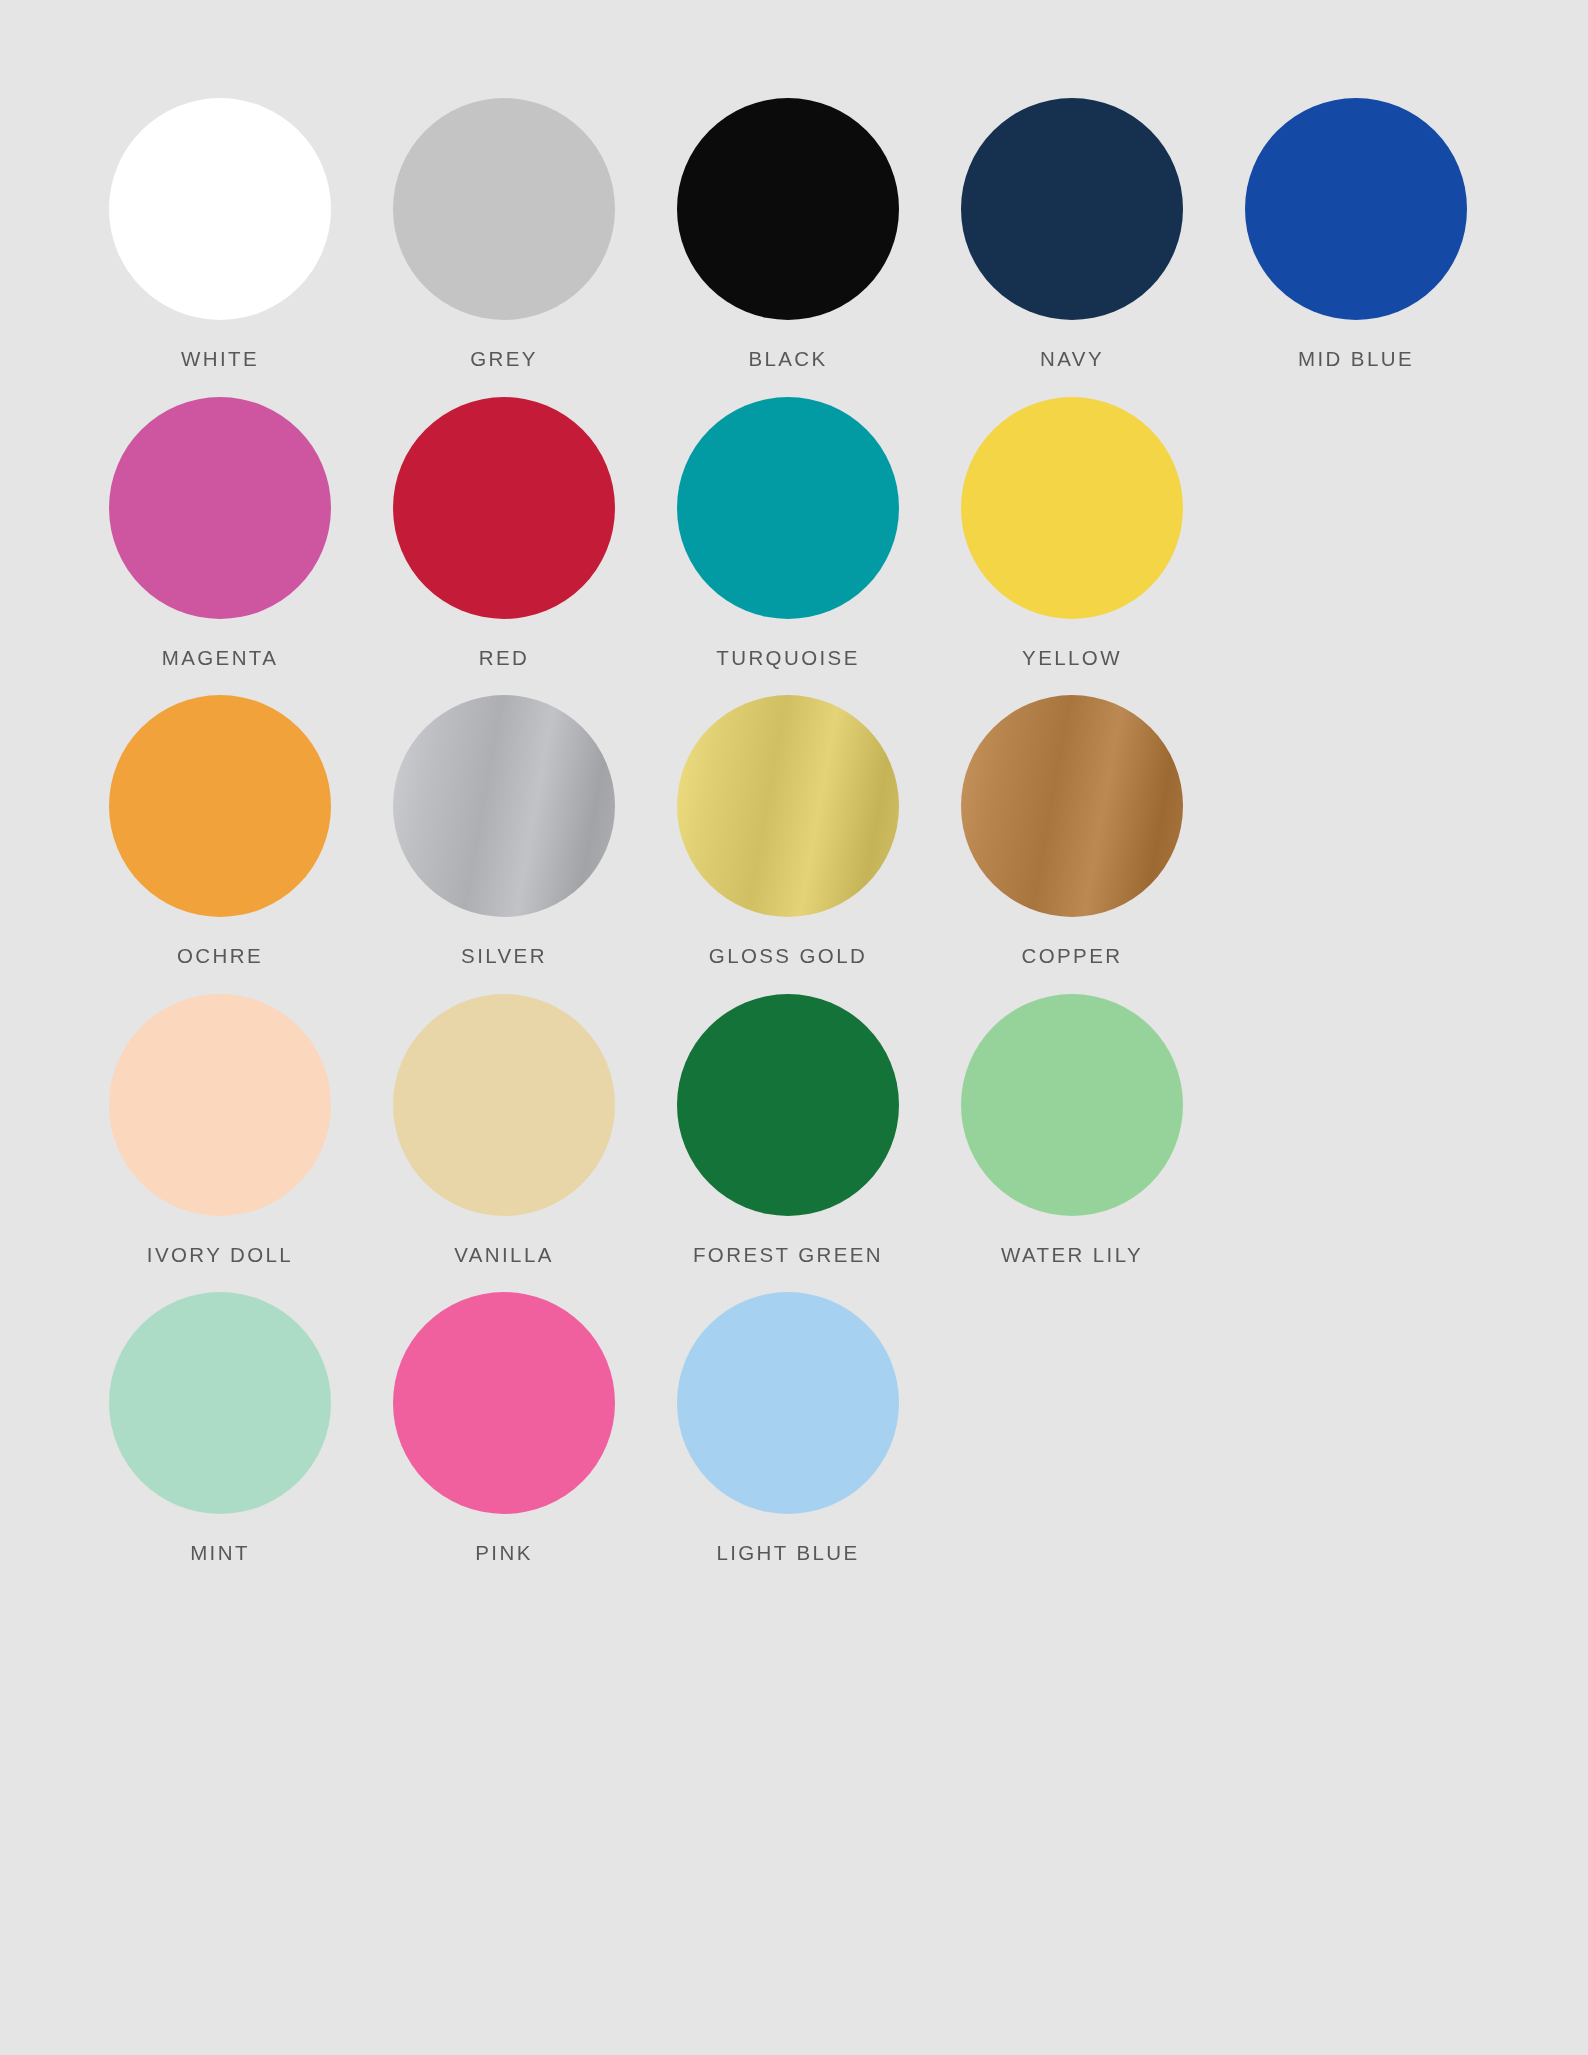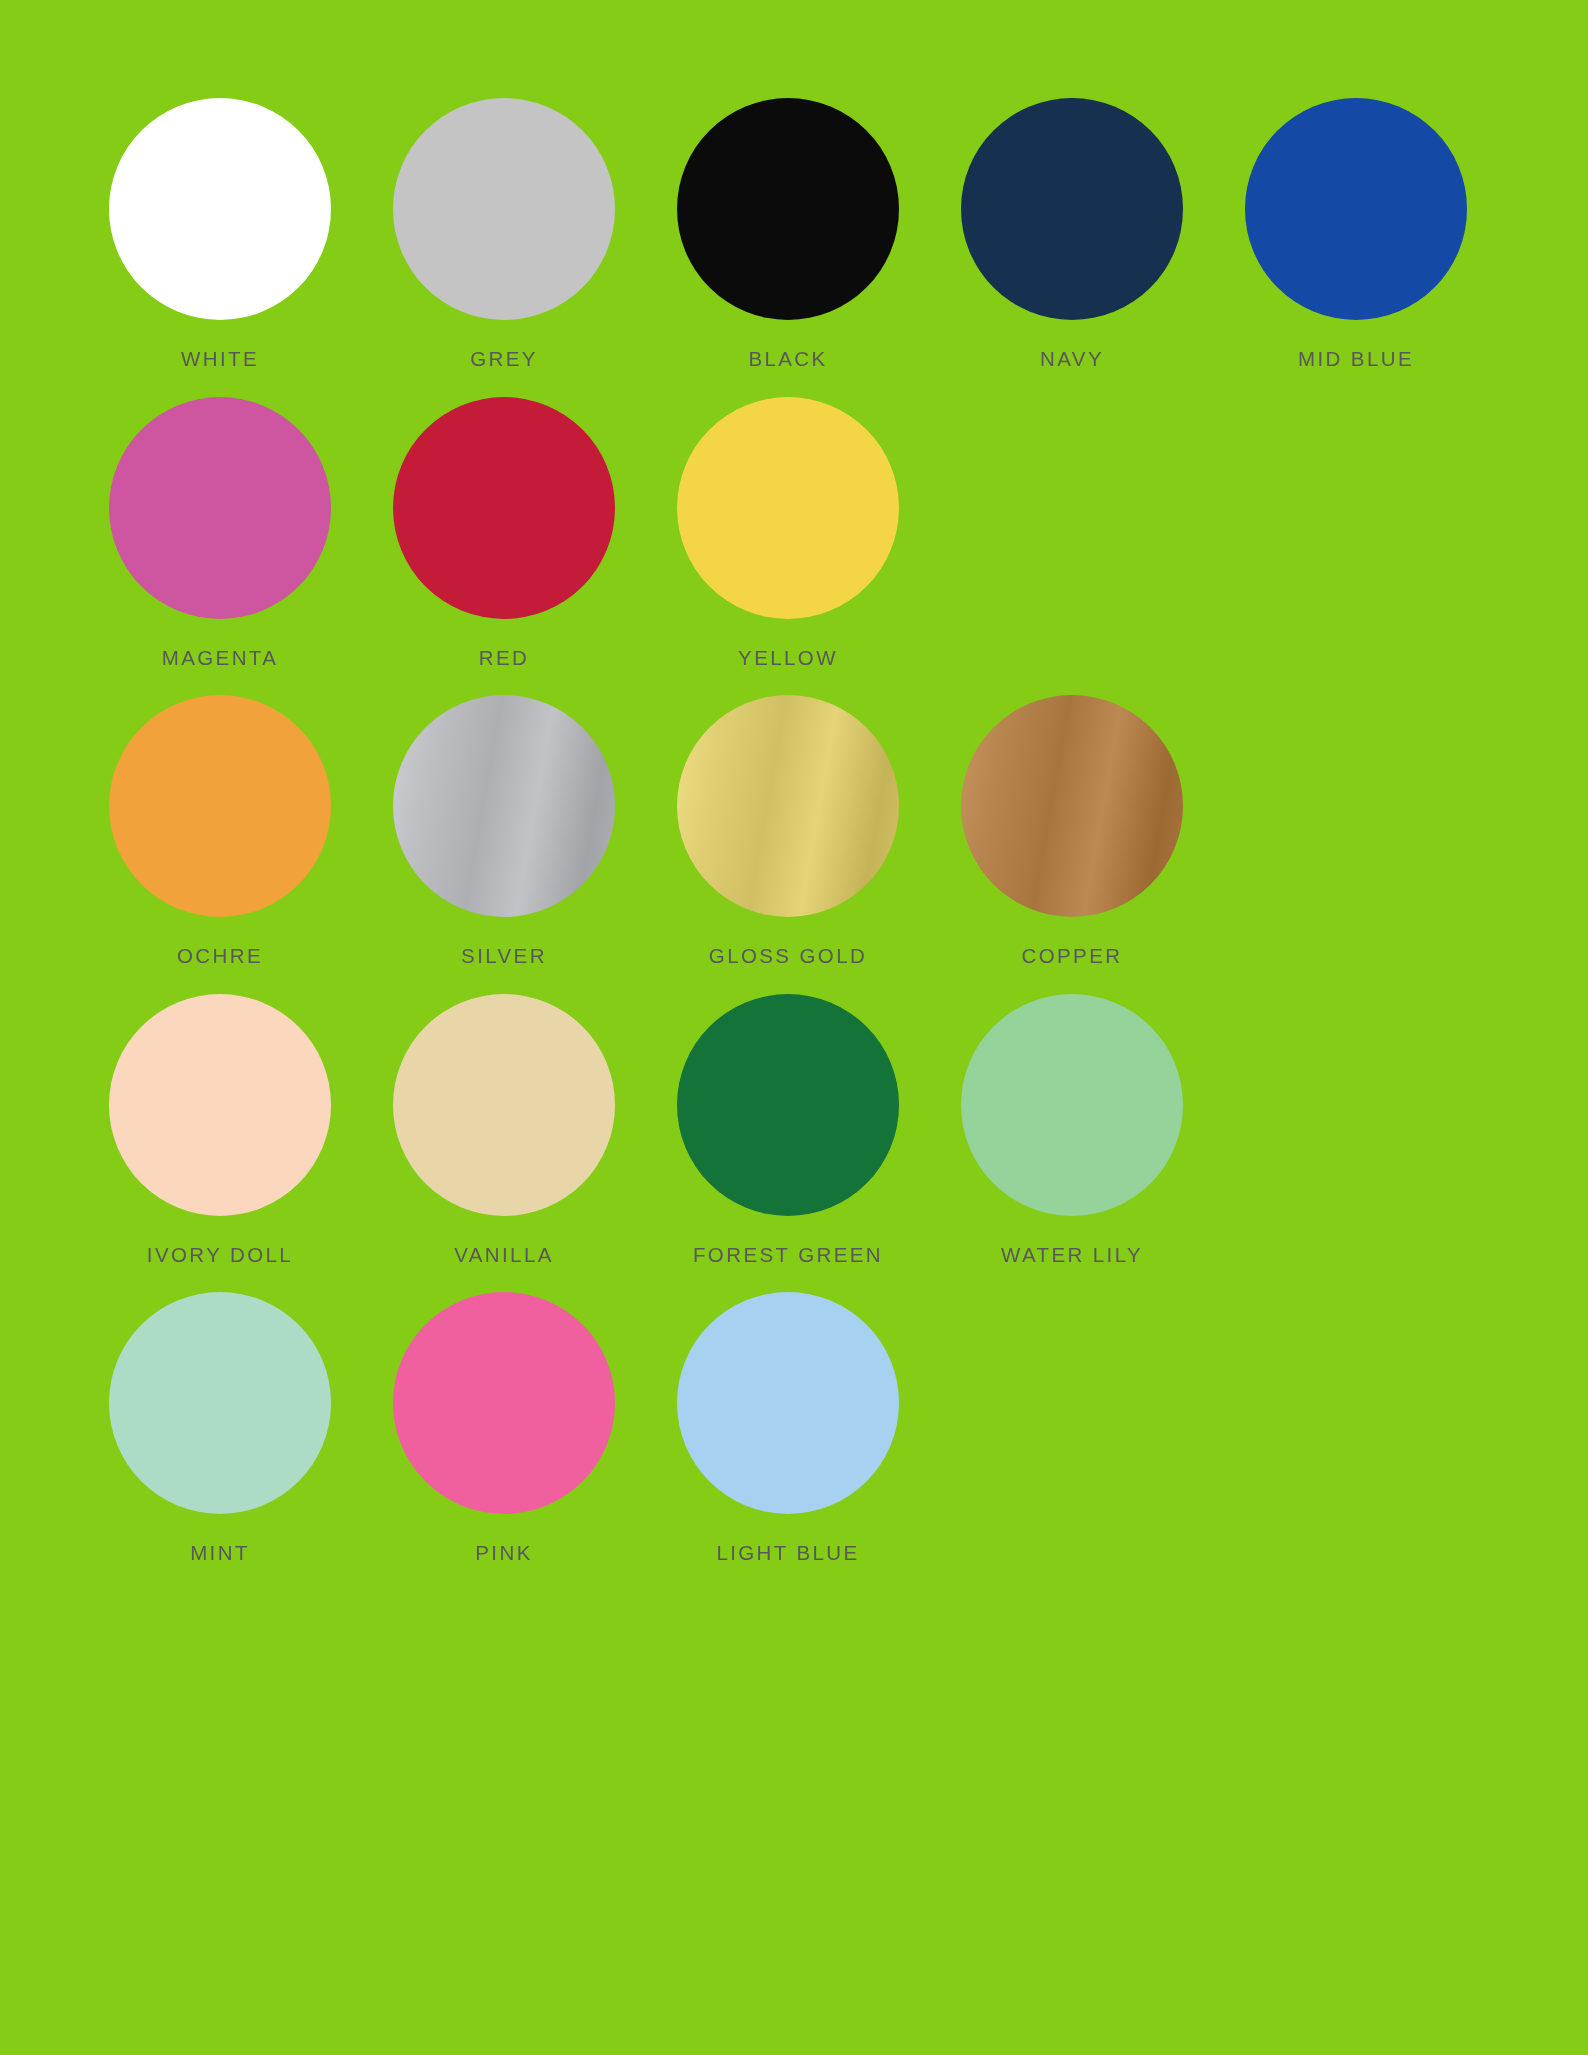--- a/index.html
+++ b/index.html
@@ -12,21 +12,21 @@
     width: 1588px;
     height: 2055px;
     font-family: "Liberation Sans", sans-serif;
     -webkit-font-smoothing: antialiased;
     overflow: hidden;
   }
 
   #swatch-page {
     width: 1588px;
     height: 2055px;
-    background: #84cc16;
+    background: #e5e5e5;
     box-sizing: border-box;
     padding: 96px 12px 0 0;
     position: relative;
   }
 
   .swatch-grid {
     display: flex;
     flex-direction: column;
     width: 1420px;
     margin: 0 auto;
@@ -124,20 +124,26 @@
           <div class="swatch-label">MAGENTA</div>
         </div>
         <div class="swatch-cell">
           <div class="swatch-disc-wrap">
             <div class="swatch-disc" style="background: rgb(196, 27, 56);"></div>
           </div>
           <div class="swatch-label">RED</div>
         </div>
         <div class="swatch-cell">
           <div class="swatch-disc-wrap">
+            <div class="swatch-disc" style="background: rgb(2, 155, 163);"></div>
+          </div>
+          <div class="swatch-label">TURQUOISE</div>
+        </div>
+        <div class="swatch-cell">
+          <div class="swatch-disc-wrap">
             <div class="swatch-disc" style="background: rgb(243, 213, 70);"></div>
           </div>
           <div class="swatch-label">YELLOW</div>
         </div>
       </div>
       <div class="swatch-row">
         <div class="swatch-cell">
           <div class="swatch-disc-wrap">
             <div class="swatch-disc" style="background: rgb(242, 162, 59);"></div>
           </div>

